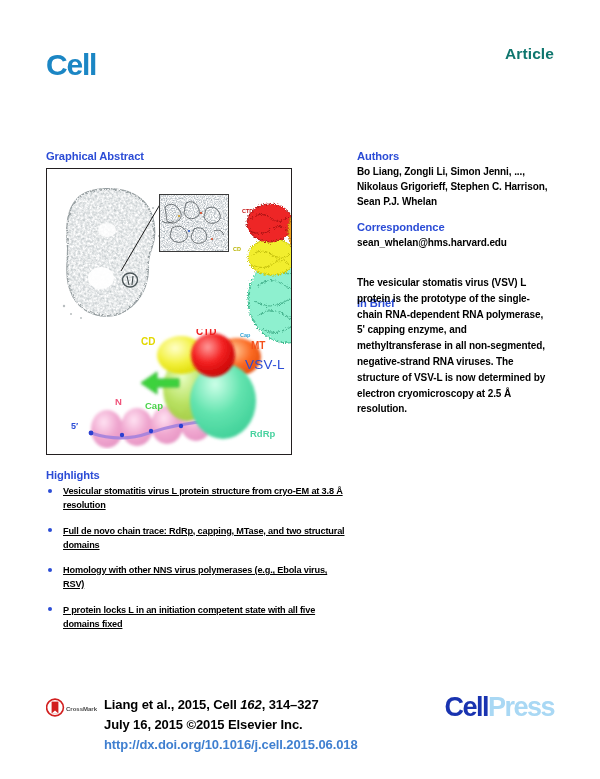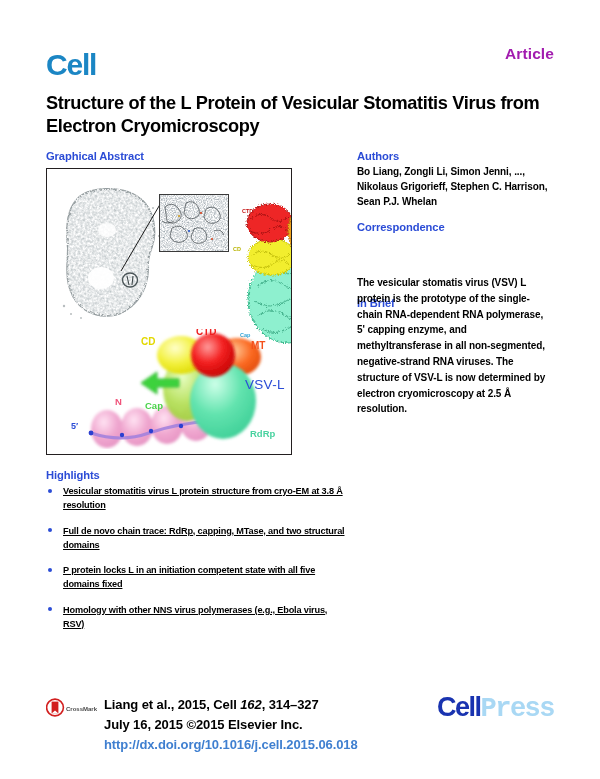--- a/index.html
+++ b/index.html
@@ -21,21 +21,21 @@
     background: #ffffff;
   }
 
   
   .article-kicker {
     position: absolute;
     top: 45px;
     right: 46px;
     font-size: 15.5px;
     font-weight: bold;
-    color: #a21caf;
+    color: #0f766e;
     letter-spacing: 0.1px;
   }
   .cell-logo {
     position: absolute;
     left: 46px;
     top: 50px;
     font-size: 30px;
     font-weight: bold;
     color: #1b86c4;
     letter-spacing: -1.2px;
@@ -133,21 +133,21 @@
     left: 18px;
     top: 160px;
     width: 265px;
     height: 120px;
   }
   .schematic svg { display:block; width:100%; height:100%; }
 
   .vsvl-label {
     position: absolute;
     left: 198px;
-    top: 208px;
+    top: 188px;
     font-size: 13.5px;
     color: #2b4cd6;
     letter-spacing: 0.3px;
   }
 
   
   .rcol-text {
     position: absolute;
     left: 357px;
     width: 195px;
@@ -227,30 +227,29 @@
   .cellpress {
     position: absolute;
     right: 0;
     top: 0;
     font-size: 27px;
     font-weight: bold;
     letter-spacing: -1.5px;
     line-height: 1;
   }
   .cellpress .cp-cell { color: #1933b0; }
-  .cellpress .cp-press { color: #a9d8f4; font-family: Liberation Mono, monospace; }
+  .cellpress .cp-press { color: #a9d8f4; }
 </style>
 </head>
 <body>
 
 <div class="page">
 
   <div class="article-kicker">Article</div>
   <div class="cell-logo">Cell</div>
-  <div class="doc-title">Structure of the L Protein of Vesicular Stomatitis Virus from Electron Cryomicroscopy</div>
 
   <div class="sec-head" id="ga-head">Graphical Abstract</div>
 
   <div class="ga-box">
     <div class="ga-inner">
 
       <div class="density">
         <svg viewBox="0 0 108 135" xmlns="http://www.w3.org/2000/svg">
           <defs>
             <filter id="blobnoise">
@@ -438,30 +437,31 @@
       </div>
 
       <div class="vsvl-label">VSV-L</div>
     </div>
   </div>
 
   <div class="sec-head" id="authors-head">Authors</div>
   <div class="rcol-text" id="authors-body">Bo Liang, Zongli Li, Simon Jenni, ..., Nikolaus Grigorieff, Stephen C. Harrison, Sean P.J. Whelan</div>
 
   <div class="sec-head" id="corr-head">Correspondence</div>
+  <div class="rcol-text" id="corr-body">sean_whelan@hms.harvard.edu</div>
 
   <div class="sec-head" id="brief-head">In Brief</div>
   <div class="rcol-text" id="brief-body">The vesicular stomatis virus (VSV) L protein is the prototype of the single-chain RNA-dependent RNA polymerase, 5' capping enzyme, and methyltransferase in all non-segmented, negative-strand RNA viruses. The structure of VSV-L is now determined by electron cryomicroscopy at 2.5 Å resolution.</div>
 
   <div class="sec-head" id="high-head">Highlights</div>
   <ul class="highlights" id="highlights-list">
       <li><span class="bullet"></span><span>Vesicular stomatitis virus L protein structure from cryo-EM at 3.8 Å resolution</span></li>
       <li><span class="bullet"></span><span>Full de novo chain trace: RdRp, capping, MTase, and two structural domains</span></li>
+      <li><span class="bullet"></span><span>Homology with other NNS virus polymerases (e.g., Ebola virus, RSV)</span></li>
       <li><span class="bullet"></span><span>P protein locks L in an initiation competent state with all five domains fixed</span></li>
-      <li><span class="bullet"></span><span>Homology with other NNS virus polymerases (e.g., Ebola virus, RSV)</span></li>
     </ul>
 
   <div class="footer">
     <div class="crossmark">
       <svg width="52" height="19" viewBox="0 0 52 19" xmlns="http://www.w3.org/2000/svg">
         <circle cx="9" cy="9.5" r="8.4" fill="#ffffff" stroke="#d21f1f" stroke-width="1.6"></circle>
         <rect x="5.6" y="3.6" width="6.8" height="11.8" fill="#d21f1f"></rect>
         <path d="M5.6 15.4 l3.4 -3 l3.4 3 z" fill="#ffffff"></path>
         <text x="20" y="12.5" font-family="Liberation Sans, sans-serif" font-size="6" font-weight="bold" fill="#4a4a4a">CrossMark</text>
       </svg>

